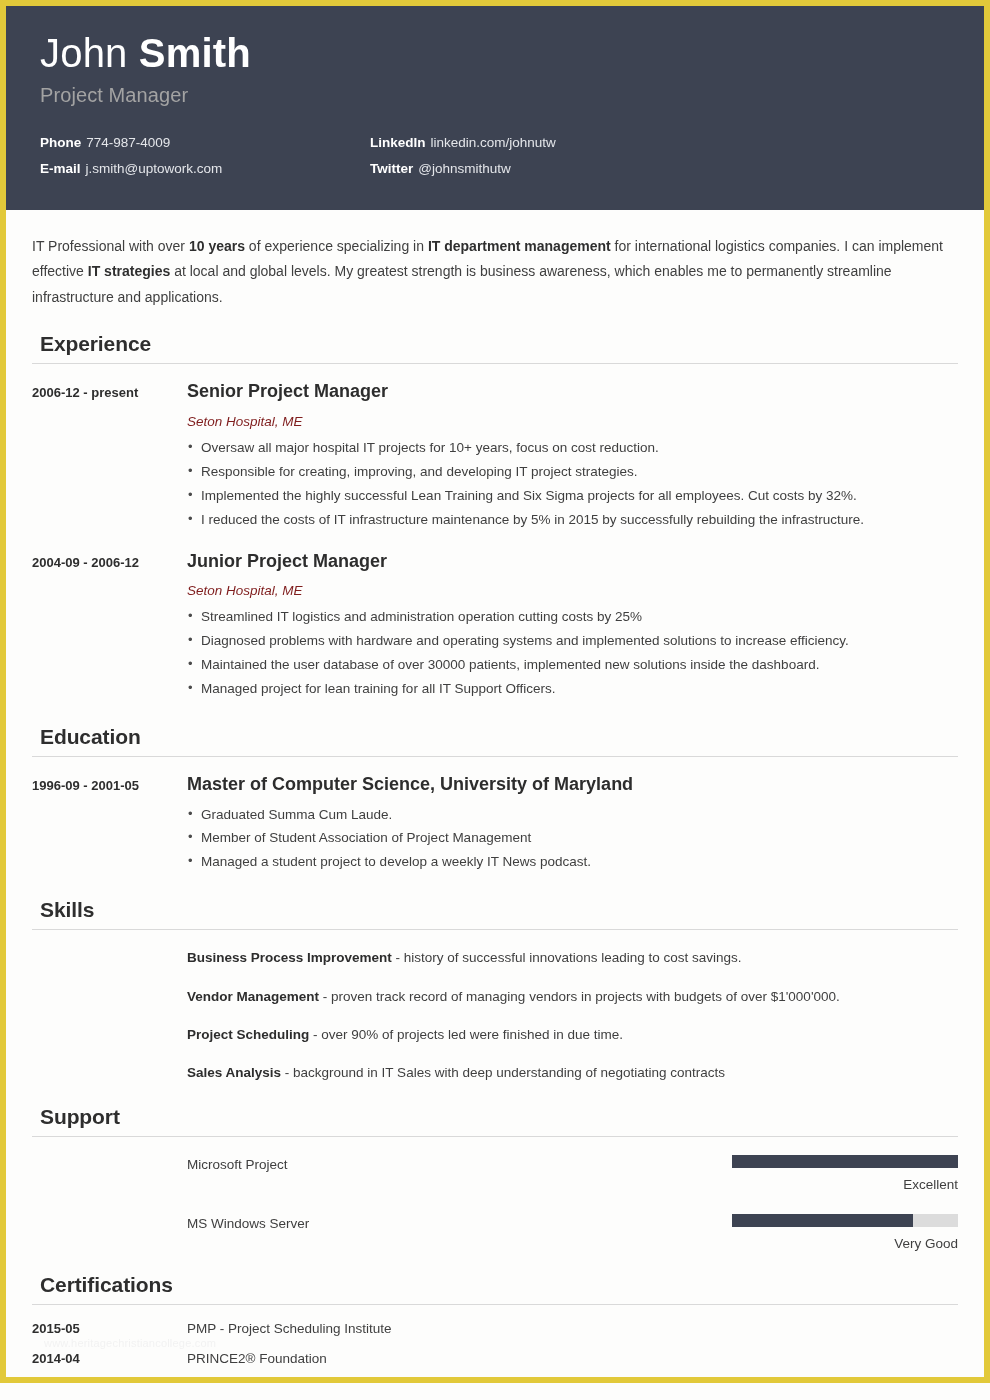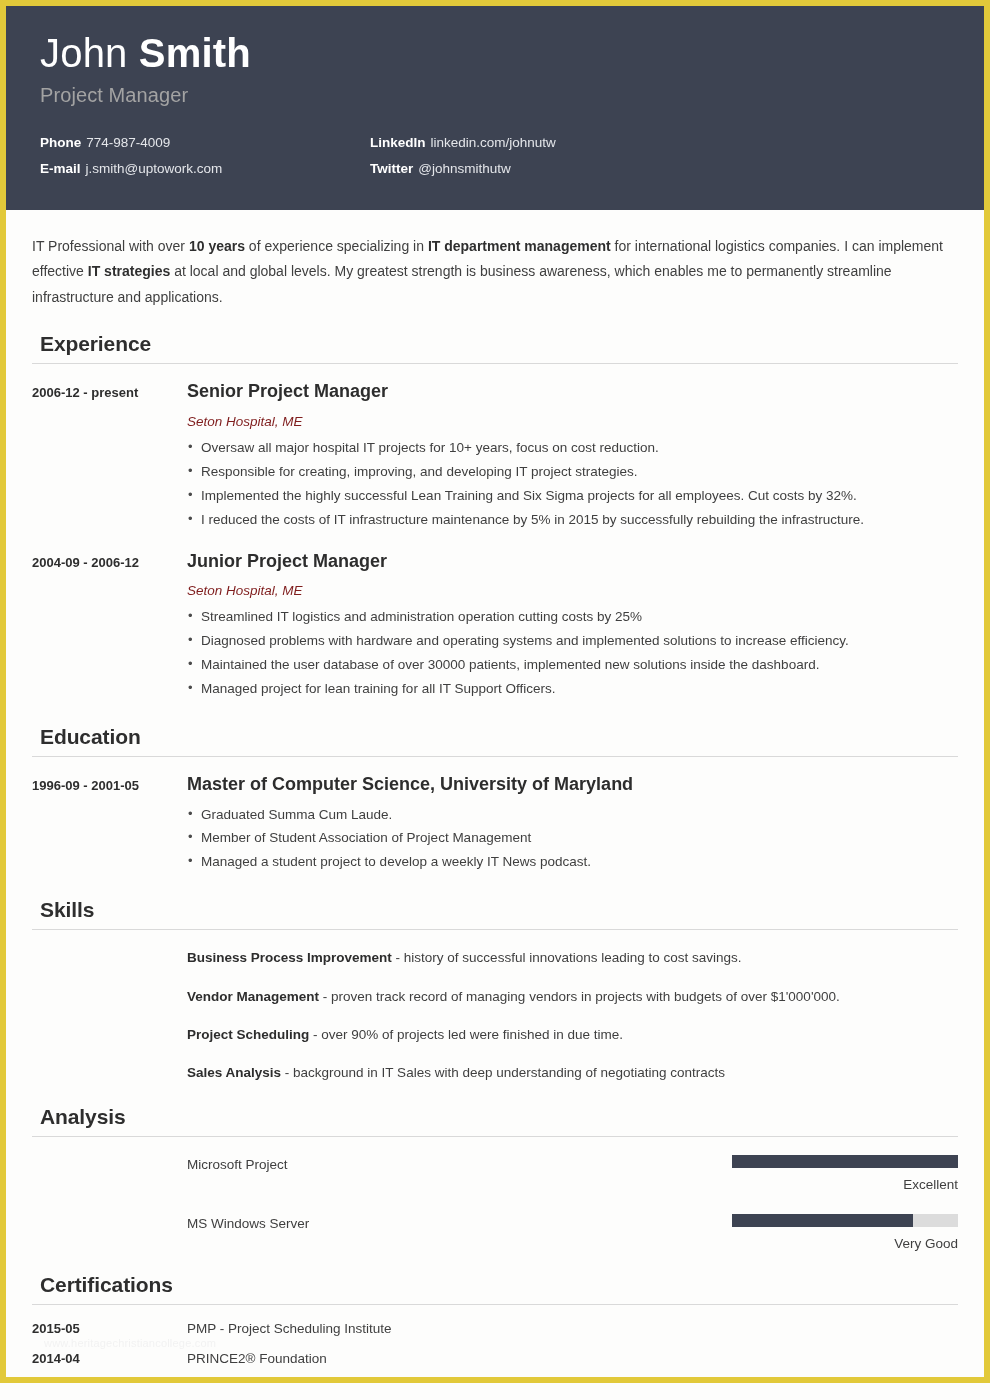--- a/index.html
+++ b/index.html
@@ -320,21 +320,21 @@
         <ul class="skill-list" id="skills-list">
             <li><span class="skill-name">Business Process Improvement</span><span> - history of successful innovations leading to cost savings.</span></li>
             <li><span class="skill-name">Vendor Management</span><span> - proven track record of managing vendors in projects with budgets of over $1'000'000.</span></li>
             <li><span class="skill-name">Project Scheduling</span><span> - over 90% of projects led were finished in due time.</span></li>
             <li><span class="skill-name">Sales Analysis</span><span> - background in IT Sales with deep understanding of negotiating contracts</span></li>
           </ul>
       </div>
     </section>
 
     <section class="section">
-      <h2 class="section-title">Analysis</h2>
+      <h2 class="section-title">Support</h2>
       <div class="section-rule"></div>
       <div class="software-block">
         <div></div>
         <div class="sw-rows" id="software-rows">
             <div class="sw-row">
               <div class="sw-name">Microsoft Project</div>
               <div class="sw-meter">
                 <div class="sw-track" style="background: rgb(220, 220, 220);">
                   <div class="sw-fill" style="width: 100%; background: rgb(61, 67, 82);"></div>
                 </div>

